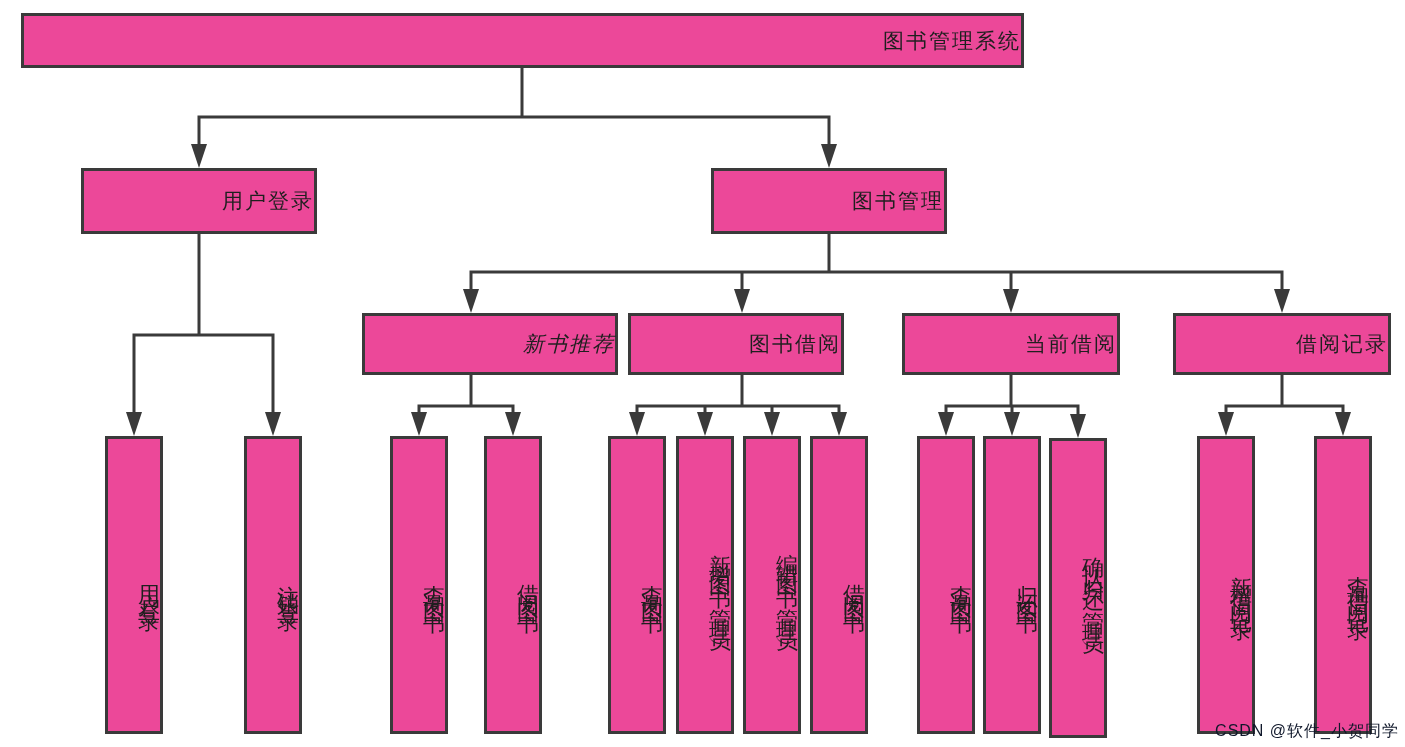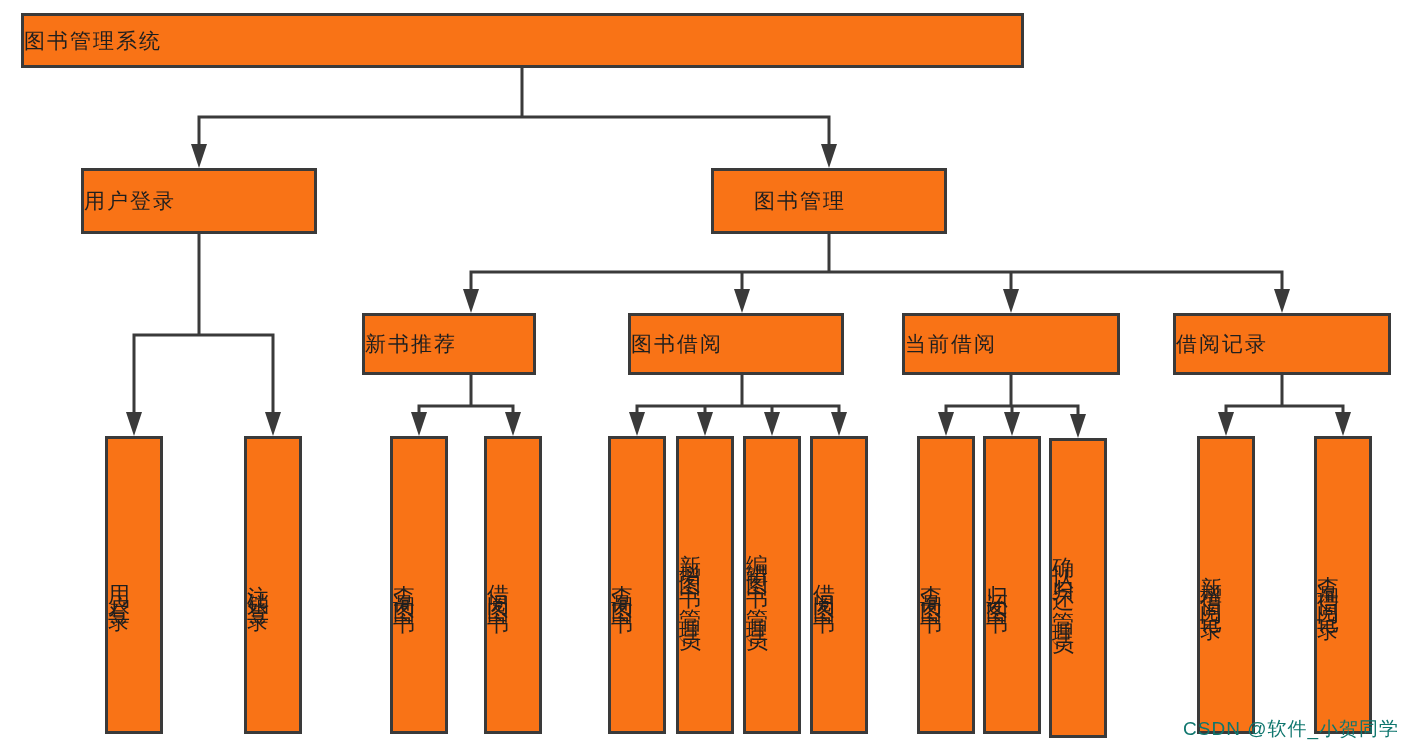--- a/index.html
+++ b/index.html
@@ -6,55 +6,55 @@
   .canvas{
     position:relative;
     width:1405px;height:747px;
     background:#ffffff;
     overflow:hidden;
     font-family:"Liberation Sans","DejaVu Sans",sans-serif;
   }
   .connectors{position:absolute;left:0;top:0;z-index:1;}
   .box{
     position:absolute;box-sizing:border-box;
-    background:#f97316;border:3px solid #3a3a3a;
-    display:flex;align-items:center;justify-content:flex-start;
+    background:#ec4899;border:3px solid #3a3a3a;
+    display:flex;align-items:center;justify-content:flex-end;
     color:#1f1f1f;z-index:2;
   }
   .box .label{white-space:nowrap;}
   .h .label{font-size:21px;letter-spacing:2px;}
   .v .label{
     writing-mode:vertical-lr;text-orientation:mixed;
     font-size:22px;letter-spacing:9px;line-height:1;
   }
   .v.long .label{letter-spacing:11px;}
   
   .n-root{left:21px;top:13px;width:1003px;height:55px;}
   .n-user-login{left:81px;top:168px;width:236px;height:66px;}
   .n-book-mgmt{left:711px;top:168px;width:236px;height:66px;padding-left:40px;}
-  .n-g0{left:362px;top:313px;width:174px;height:62px;}
+  .n-g0{left:362px;top:313px;width:256px;height:62px;font-style:italic;}
   .n-g1{left:628px;top:313px;width:216px;height:62px;}
   .n-g2{left:902px;top:313px;width:218px;height:62px;}
   .n-g3{left:1173px;top:313px;width:218px;height:62px;}
   .n-a1{left:105px;top:436px;width:58px;height:298px;}
   .n-a2{left:244px;top:436px;width:58px;height:298px;}
   .n-b1{left:390px;top:436px;width:58px;height:298px;}
   .n-b2{left:484px;top:436px;width:58px;height:298px;}
   .n-c1{left:608px;top:436px;width:58px;height:298px;}
   .n-c2{left:676px;top:436px;width:58px;height:298px;}
   .n-c3{left:743px;top:436px;width:58px;height:298px;}
   .n-c4{left:810px;top:436px;width:58px;height:298px;}
   .n-d1{left:917px;top:436px;width:58px;height:298px;}
   .n-d2{left:983px;top:436px;width:58px;height:298px;}
   .n-d3{left:1049px;top:438px;width:58px;height:300px;}
   .n-e1{left:1197px;top:436px;width:58px;height:298px;}
   .n-e2{left:1314px;top:436px;width:58px;height:298px;}
   .watermark{
     position:absolute;right:6px;bottom:5px;z-index:3;
-    font-size:19px;color:#0f766e;letter-spacing:1px;white-space:nowrap;
+    font-size:16px;color:#0f172a;letter-spacing:1px;white-space:nowrap;
   }
 </style>
 </head>
 <body>
 
 <div class="canvas">
 
   <svg class="connectors" width="1405" height="747" viewBox="0 0 1405 747">
     <g stroke="#3a3a3a" stroke-width="3" fill="none">
 

